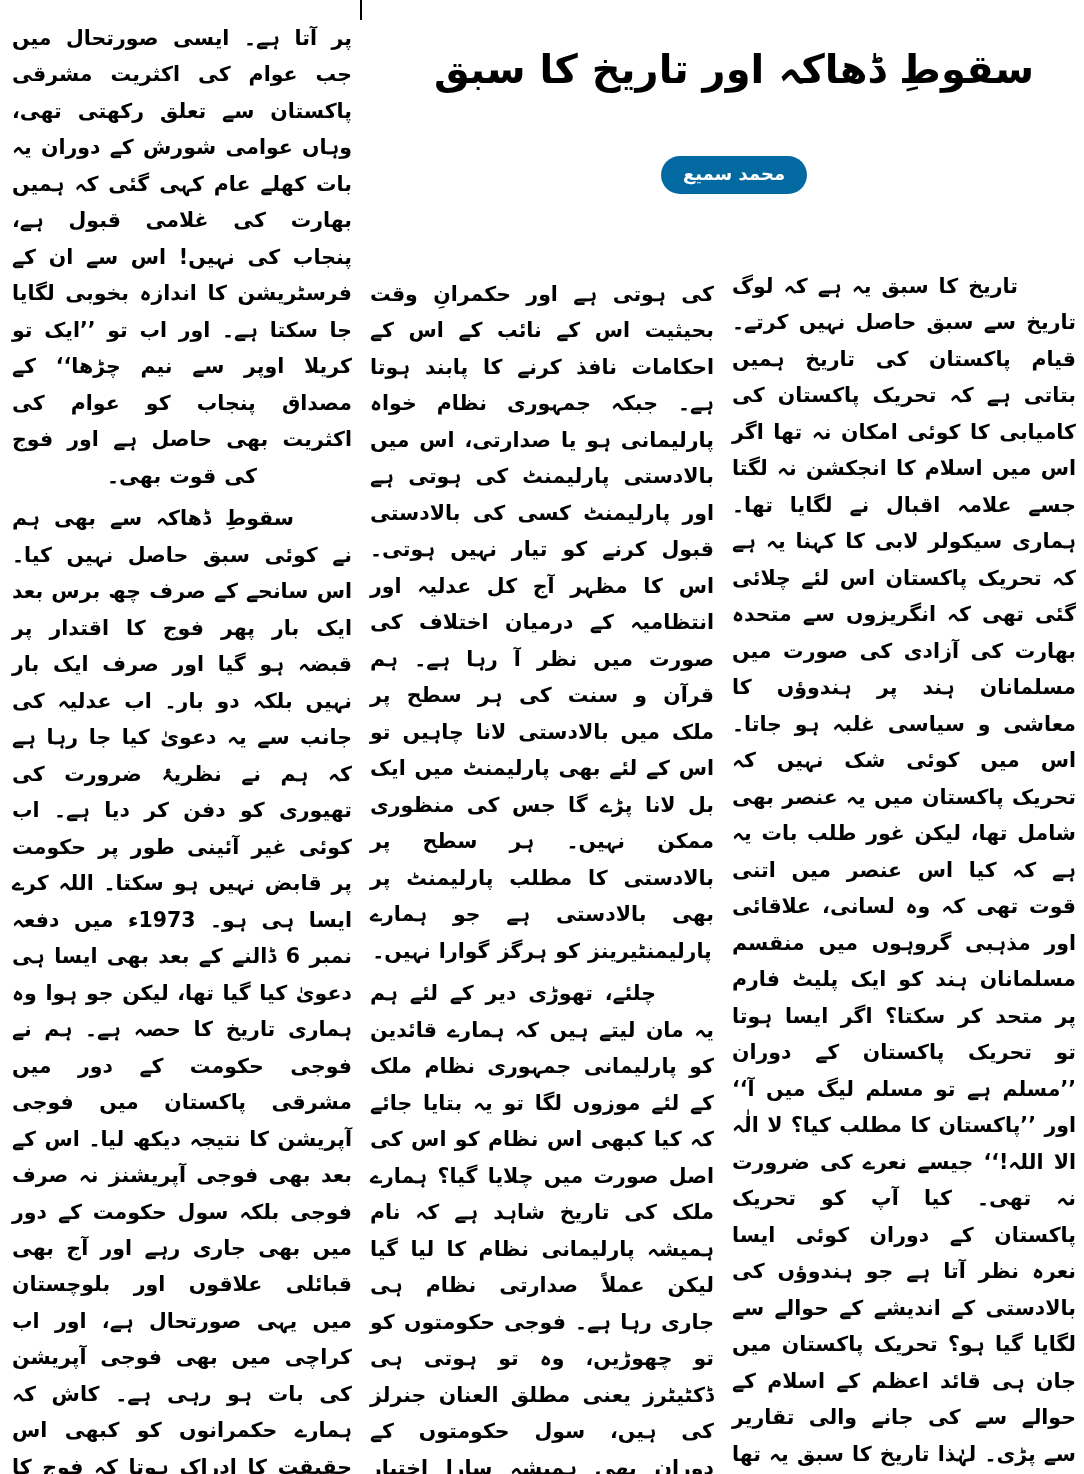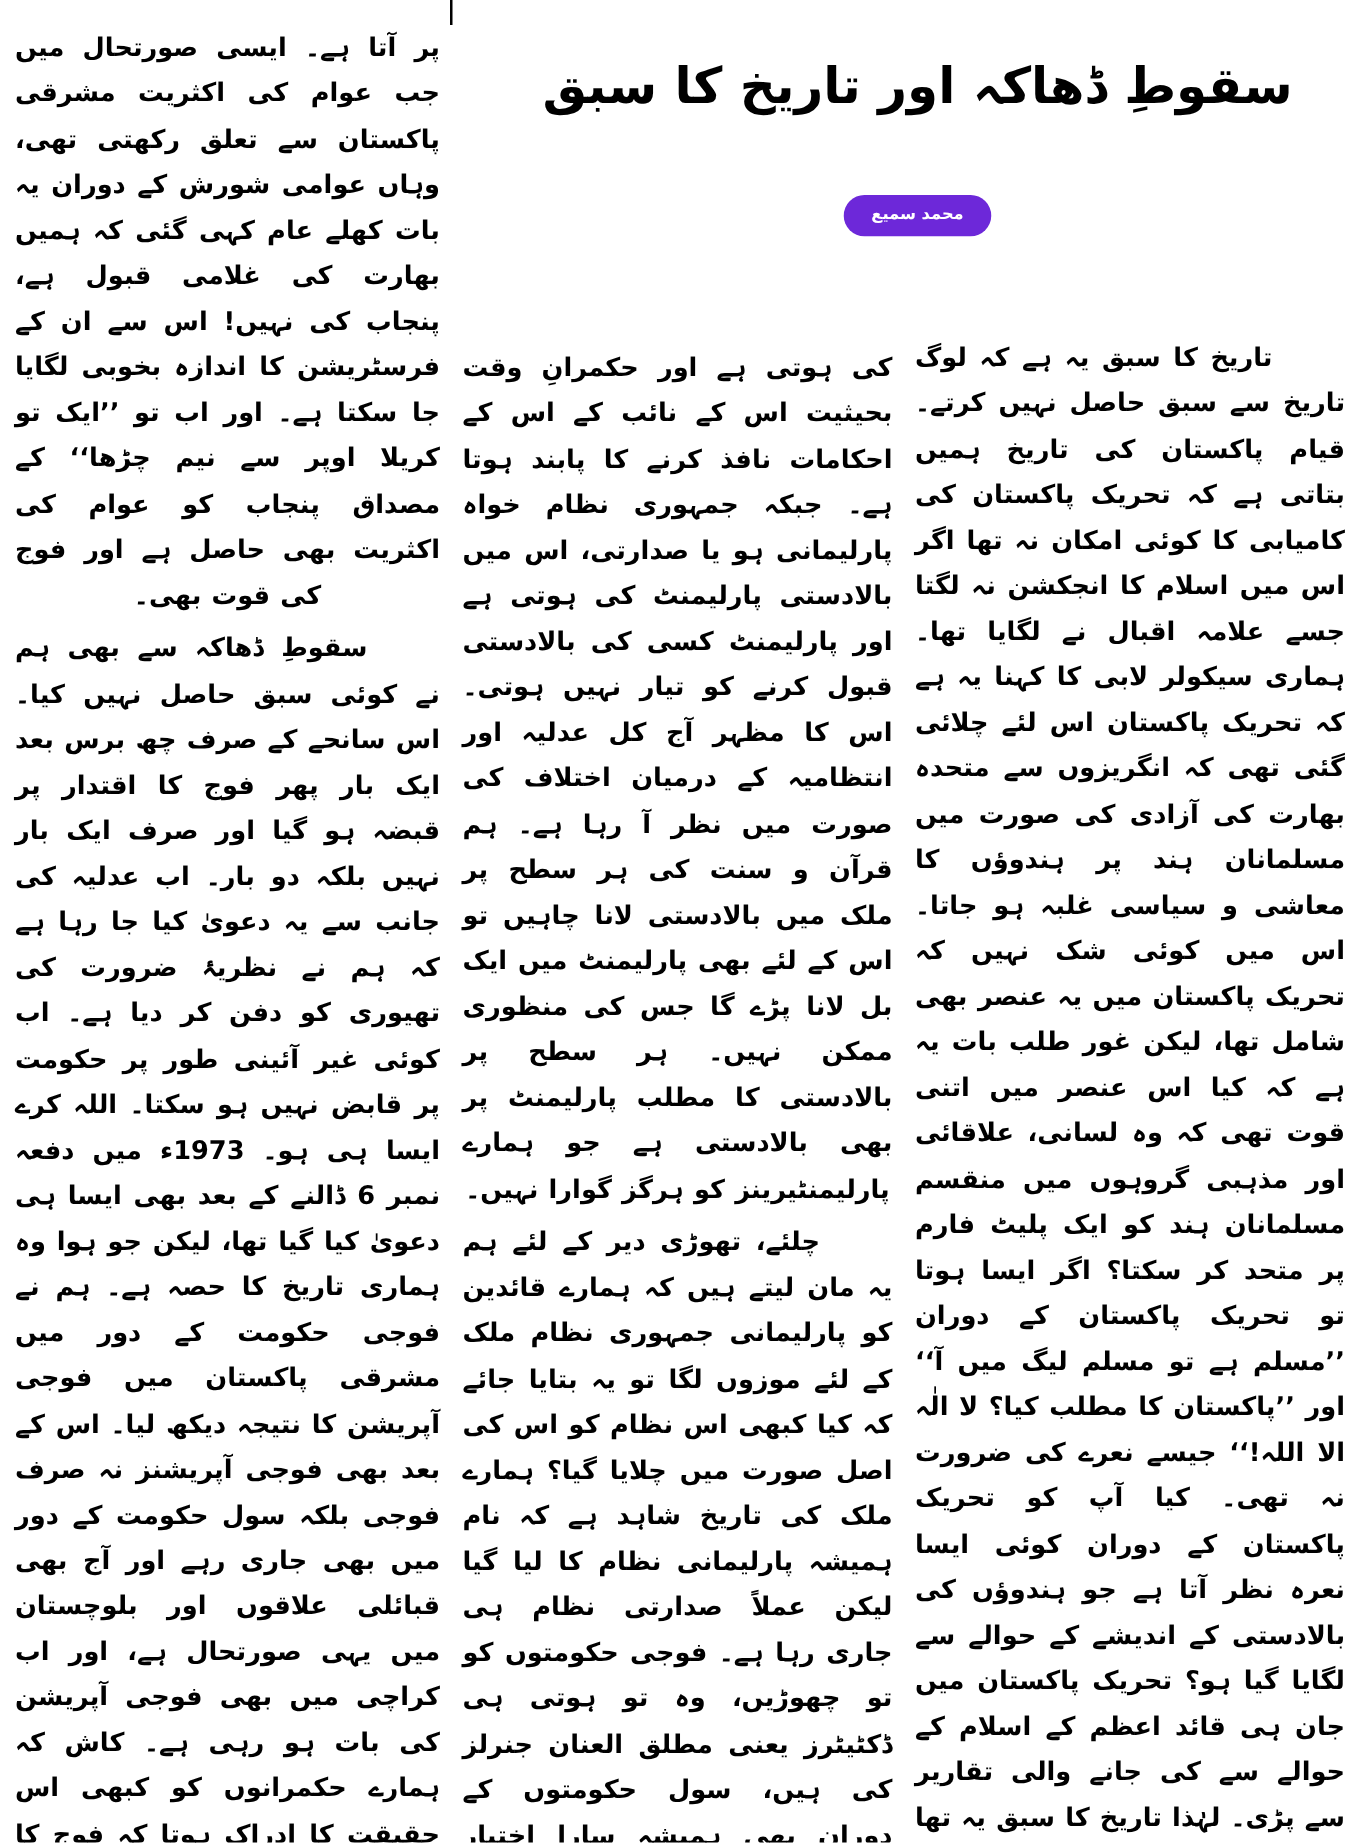--- a/index.html
+++ b/index.html
@@ -48,23 +48,23 @@
   }
 
   .byline-wrap {
     margin-top: 58px;
     display: flex;
     justify-content: center;
   }
 
   .byline-badge {
     display: inline-block;
-    background: #6d28d9;
+    background: #0369a1;
     color: #ffffff;
-    font-size: 13px;
+    font-size: 18px;
     font-weight: 700;
     line-height: 1;
     padding: 9px 22px 11px 22px;
     border-radius: 22px;
     direction: rtl;
     white-space: nowrap;
   }
 
   
   .col {

